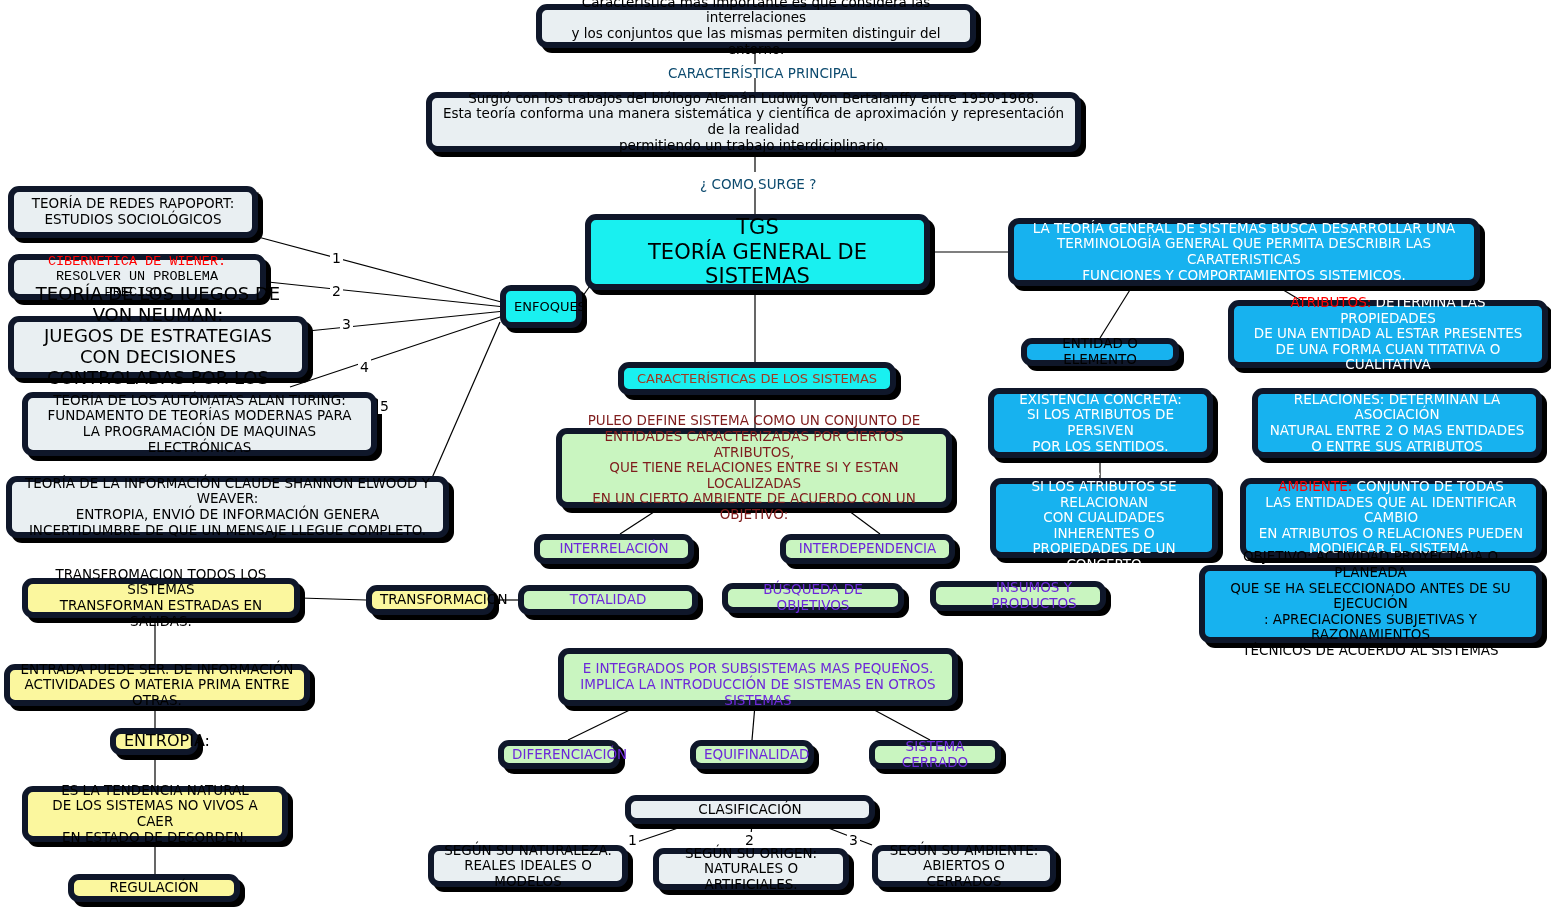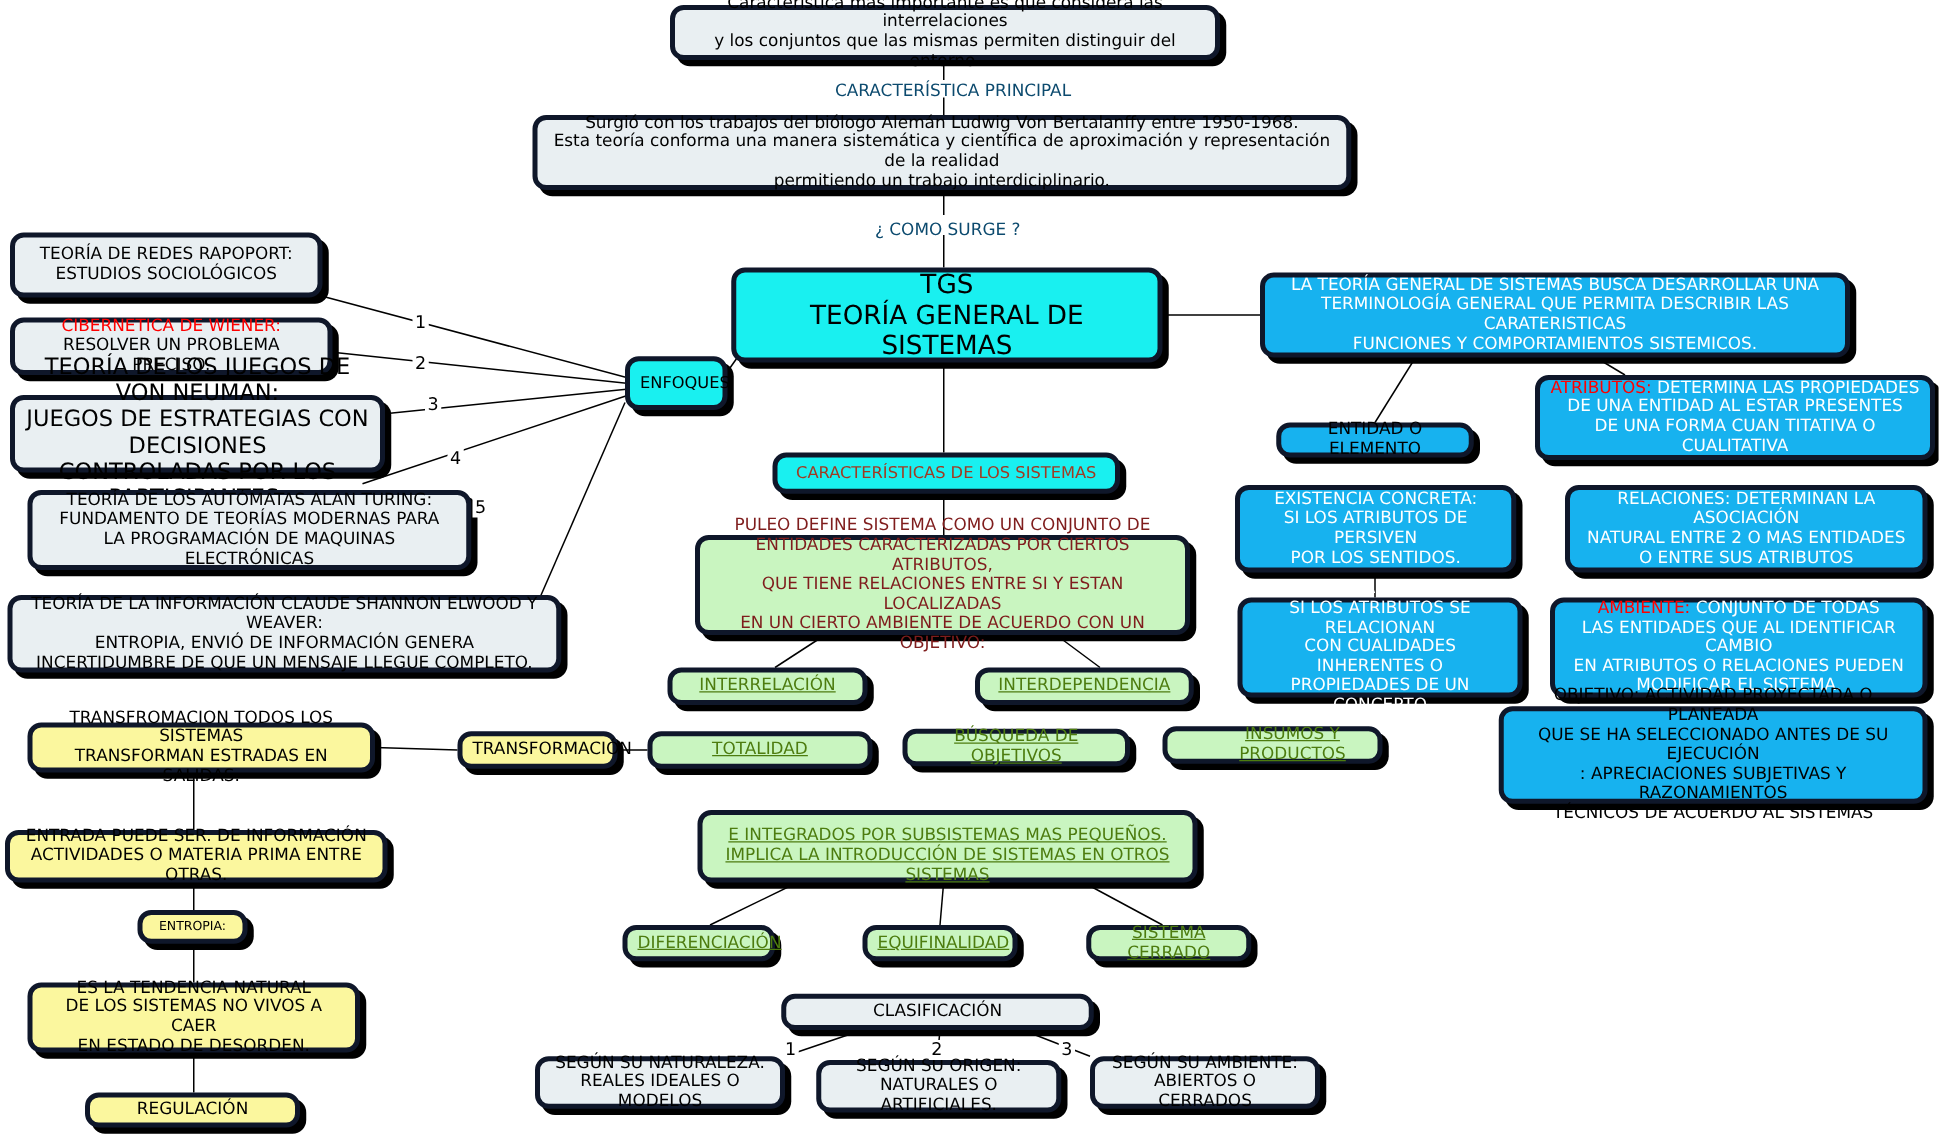--- a/index.html
+++ b/index.html
@@ -21,39 +21,39 @@
     position: absolute;
     left: 0;
     top: 0;
     width: 1551px;
     height: 909px;
     pointer-events: none;
   }
   .node {
     position: absolute;
     box-sizing: border-box;
-    border: 4px solid #0f172a;
+    border: 6px solid #0f172a;
     border-radius: 11px;
     box-shadow: 5px 5px 0 0 #000000;
     display: flex;
     align-items: center;
     justify-content: flex-end;
     text-align: center;
     line-height: 1.16;
     padding: 3px 8px;
     z-index: 5;
   }
   .node .txt { display: block; width: 100%; }
 
   
   .c-grey  { background: #e9eff2; color: #000000; }
   .c-cyan  { background: #19f0f0; color: #000000; }
   .c-blue  { background: #17b2ef; color: #ffffff; }
   .c-blue-dark { background: #17b2ef; color: #000000; }
-  .c-green { background: #c9f5c0; color: #4d7c0f; text-decoration: underline; }
+  .c-green { background: #c9f5c0; color: #6d28d9; }
   .c-green-red { background: #c9f5c0; color: #7f1d1d; }
   .c-yellow{ background: #fbf79e; color: #000000; }
 
   .label {
     position: absolute;
     color: #0c4a6e;
     background: transparent;
     z-index: 6;
     white-space: nowrap;
   }
@@ -157,21 +157,21 @@
     <span class="txt">CARACTERÍSTICAS DE LOS SISTEMAS</span>
   </div>
 
   <div class="node c-grey" style="left:8px; top:186px; width:250px; height:52px; font-size:13.5px;">
     <span class="txt">
       <span>TEORÍA DE REDES RAPOPORT:</span><br>
       <span>ESTUDIOS SOCIOLÓGICOS</span>
     </span>
   </div>
 
-  <div class="node c-grey" style="left:8px; top:254px; width:258px; height:46px; font-size:13.5px;">
+  <div class="node c-grey" style="left:8px; top:254px; width:258px; height:46px; font-size:13.5px;font-family:Liberation Mono, monospace;">
     <span class="txt">
       <span class="red">CIBERNETICA DE WIENER:</span><br>
       <span>RESOLVER UN PROBLEMA PRECISO.</span>
     </span>
   </div>
 
   <div class="node c-grey" style="left:8px; top:316px; width:300px; height:62px; font-size:18px;">
     <span class="txt">
       <span>TEORÍA DE LOS JUEGOS DE VON NEUMAN:</span><br>
       <span>JUEGOS DE ESTRATEGIAS CON DECISIONES</span><br>
@@ -304,21 +304,21 @@
     </span>
   </div>
 
   <div class="node c-yellow" style="left:22px; top:578px; width:278px; height:40px; font-size:13.5px;">
     <span class="txt">
       <span>TRANSFROMACION TODOS LOS SISTEMAS</span><br>
       <span>TRANSFORMAN ESTRADAS EN SALIDAS.</span>
     </span>
   </div>
 
-  <div class="node c-yellow" style="left:110px; top:728px; width:88px; height:27px; font-size:10px;">
+  <div class="node c-yellow" style="left:110px; top:728px; width:88px; height:27px; font-size:16px;">
     <span class="txt">ENTROPIA:</span>
   </div>
 
   <div class="node c-yellow" style="left:22px; top:786px; width:266px; height:56px; font-size:13.5px;">
     <span class="txt">
       <span>ES LA TENDENCIA NATURAL</span><br>
       <span>DE LOS SISTEMAS NO VIVOS A CAER</span><br>
       <span>EN ESTADO DE DESORDEN.</span>
     </span>
   </div>

